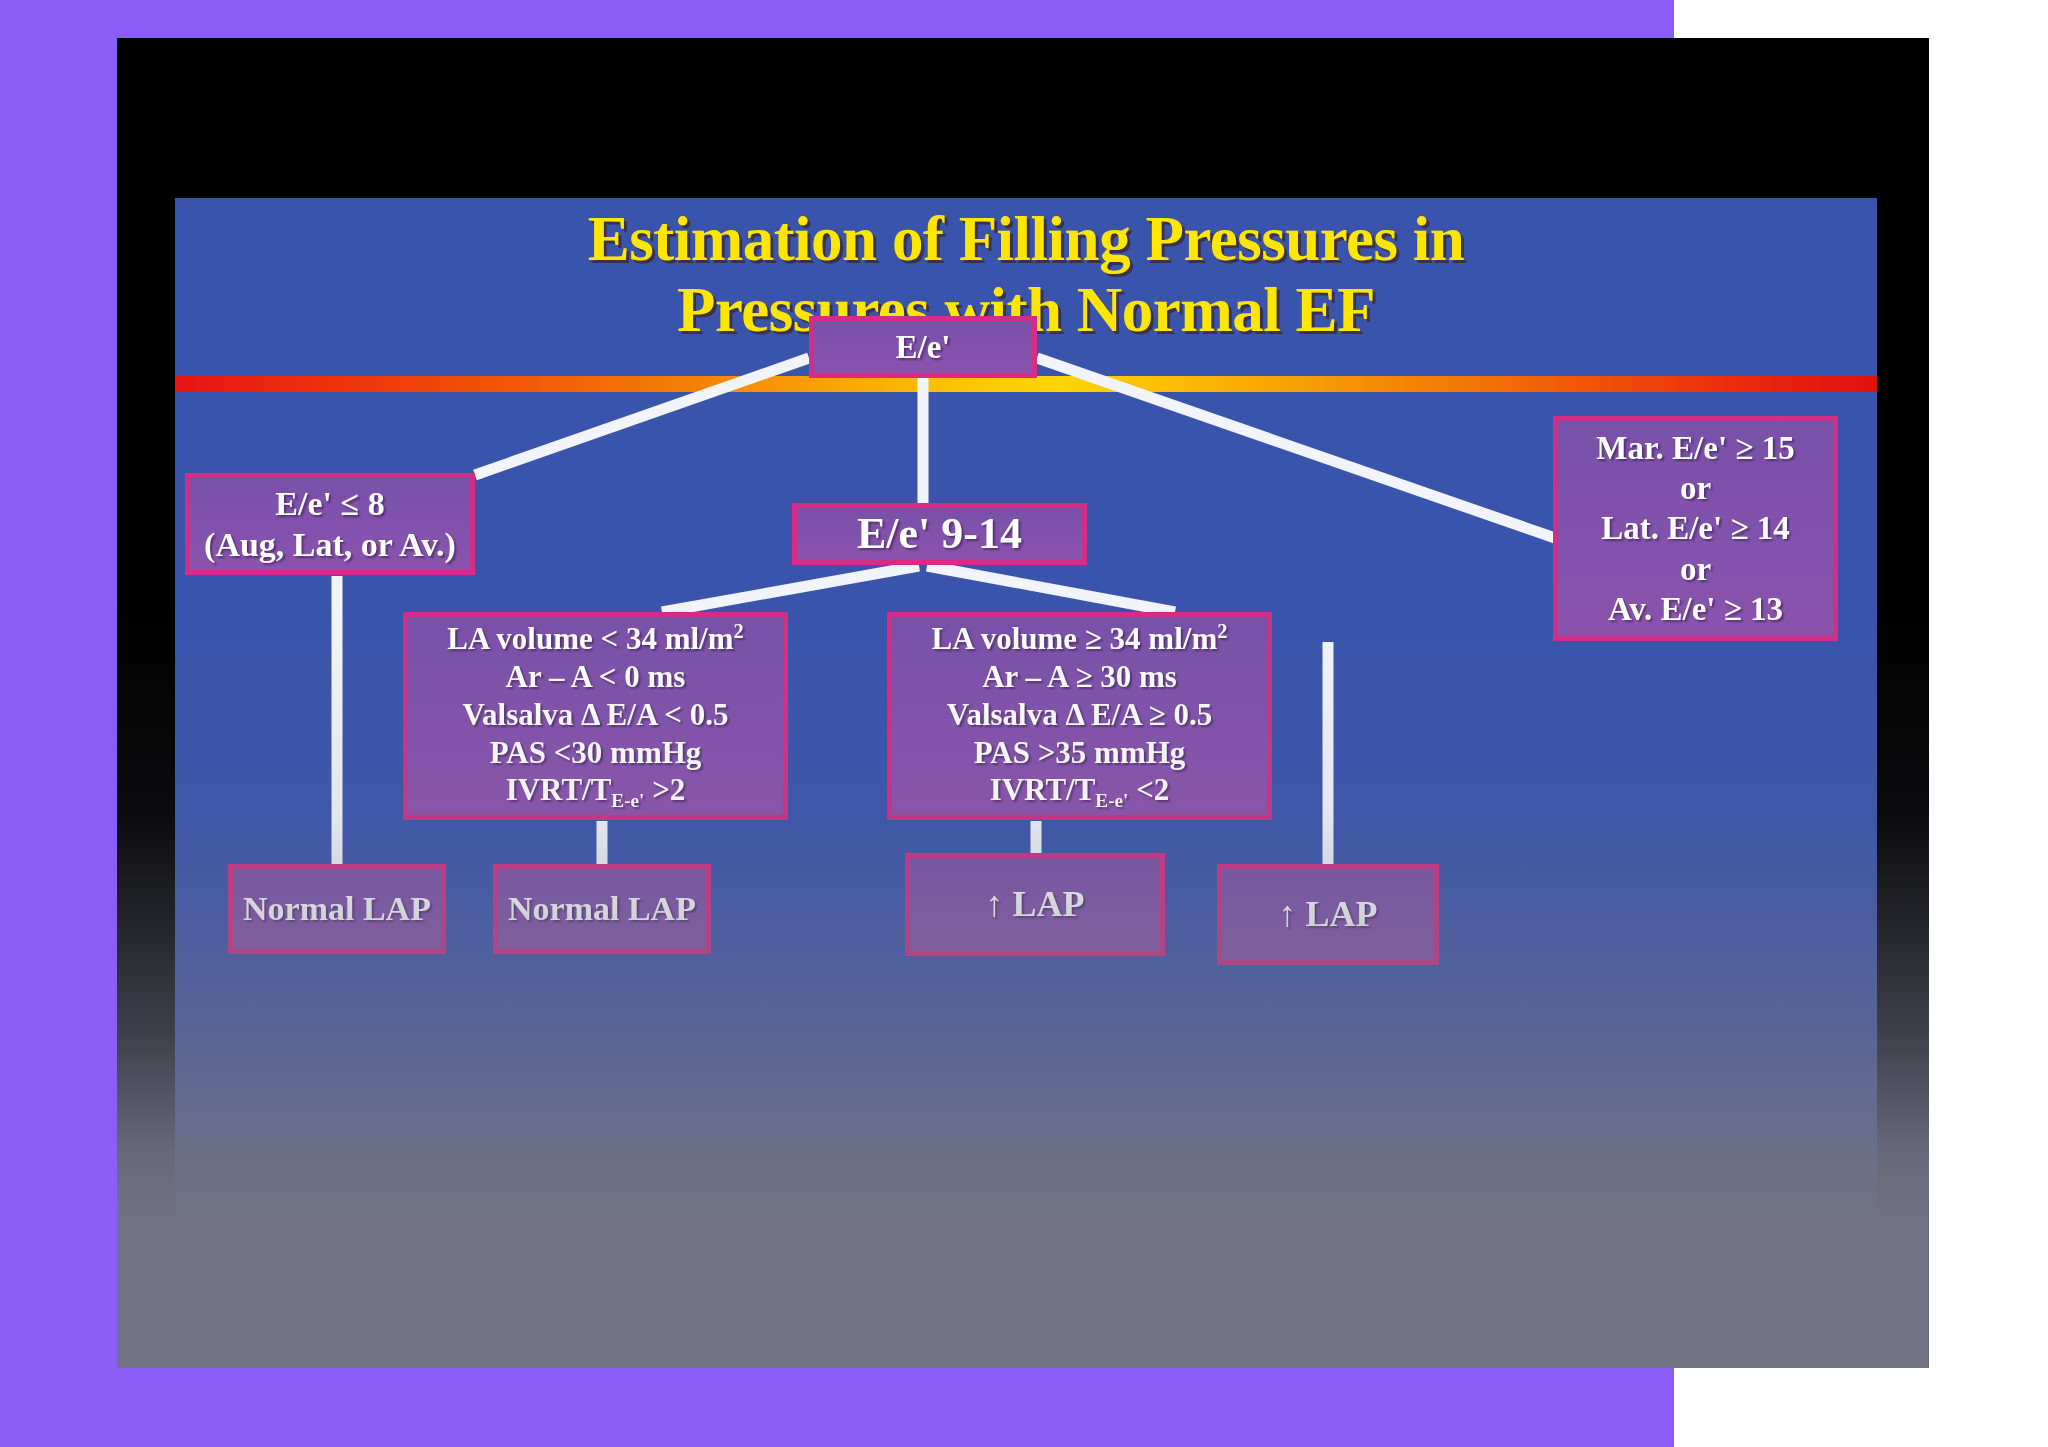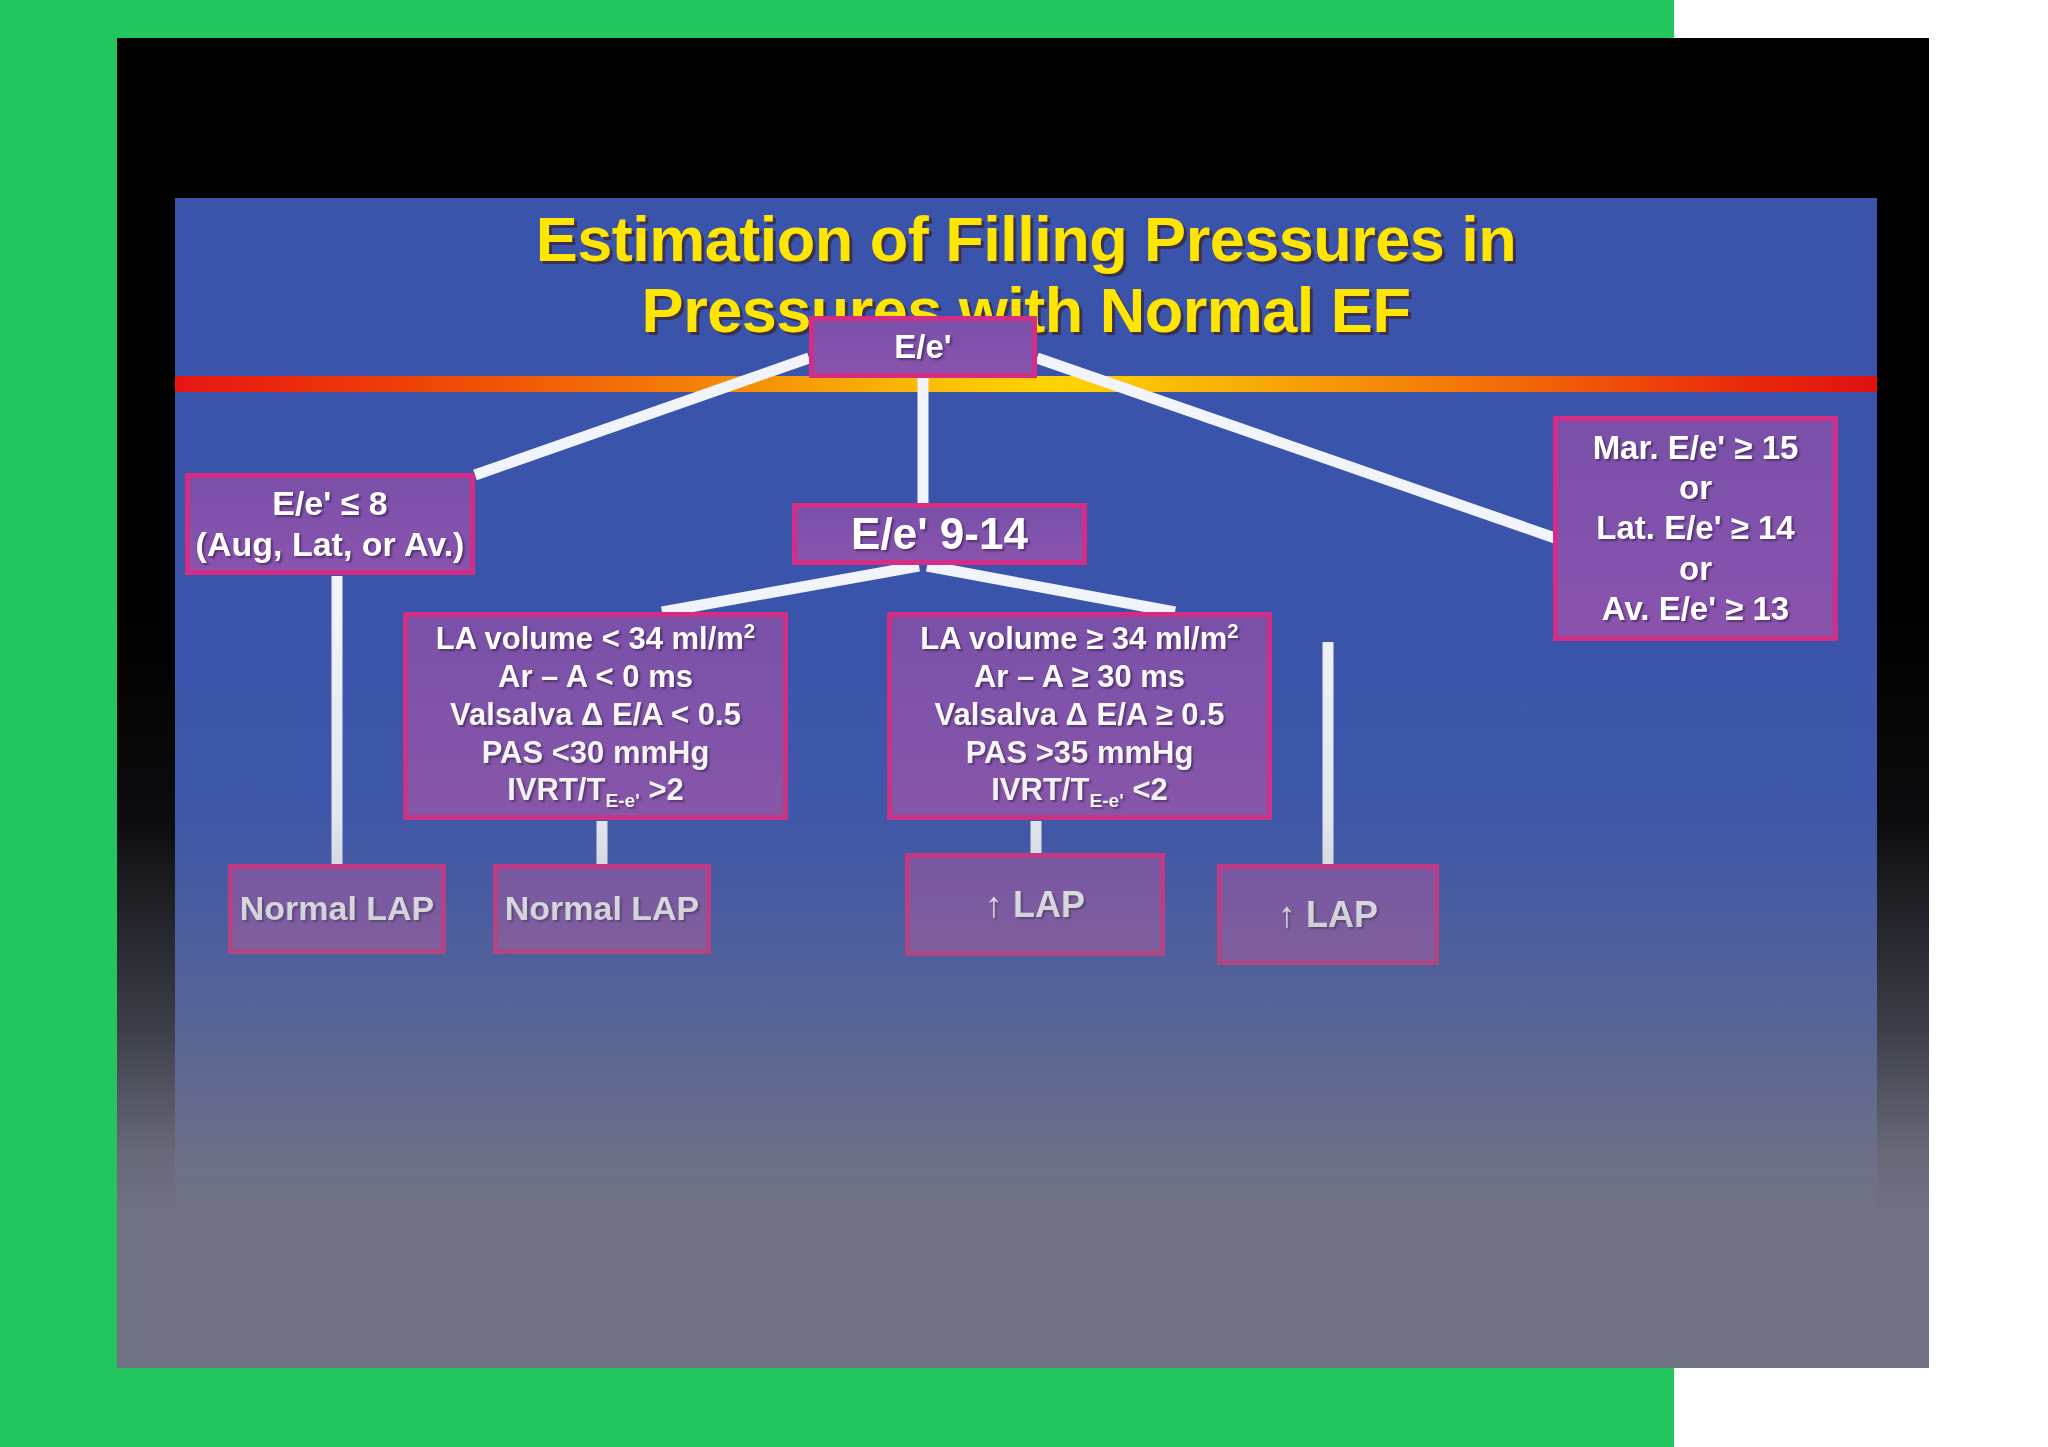--- a/index.html
+++ b/index.html
@@ -12,21 +12,22 @@
     height: 1447px;
     font-family: "Liberation Sans", sans-serif;
     overflow: hidden;
   }
 
   
   #canvas {
     position: relative;
     width: 1674px;
     height: 1447px;
-    background: #22c55e;
+    background: #8b5cf6;
+    font-family: Liberation Serif, serif;
   }
 
   
   .frame {
     position: absolute;
     left: 117px;
     top: 38px;
     width: 1812px;
     height: 1330px;
     background: #000000;

